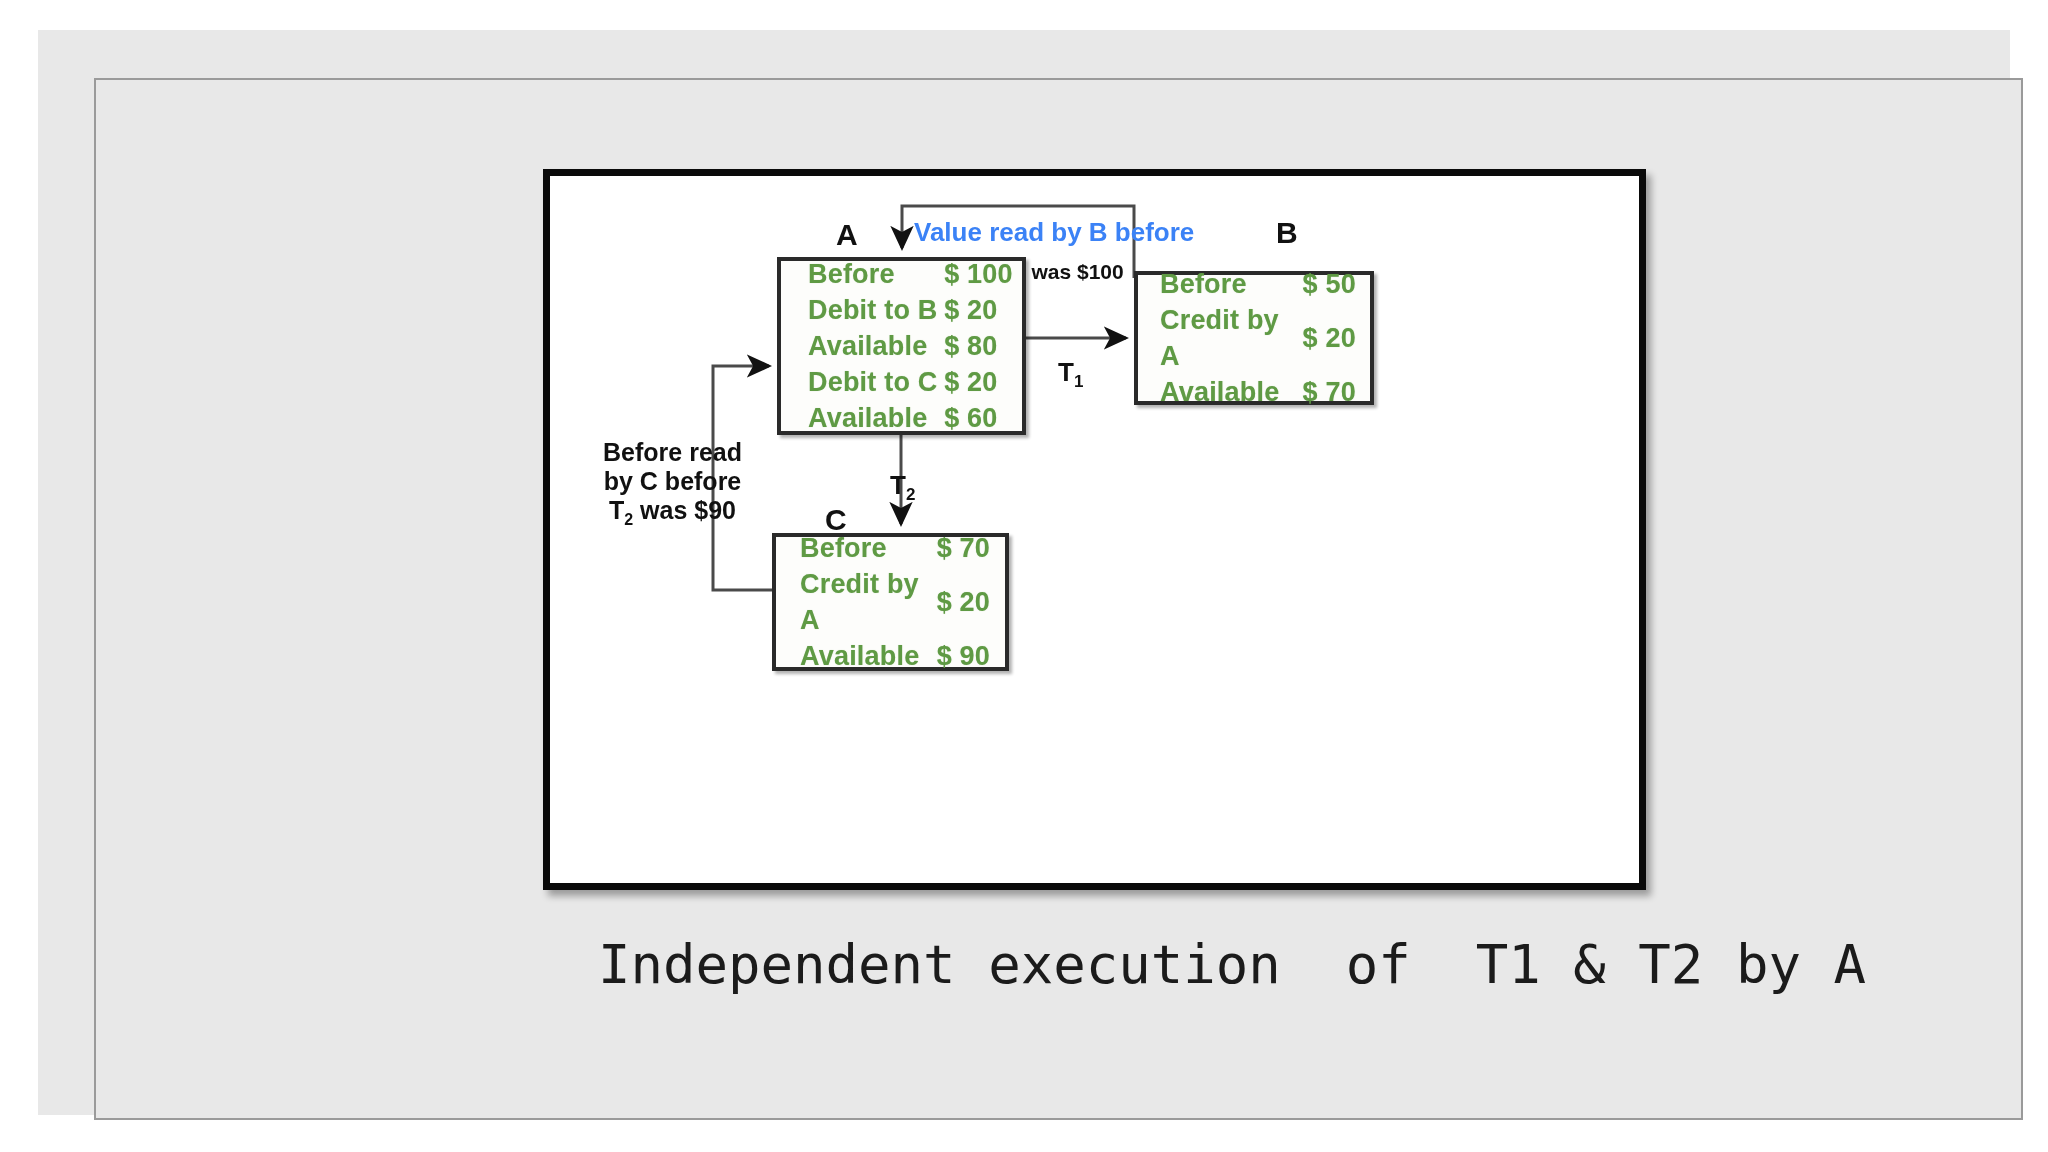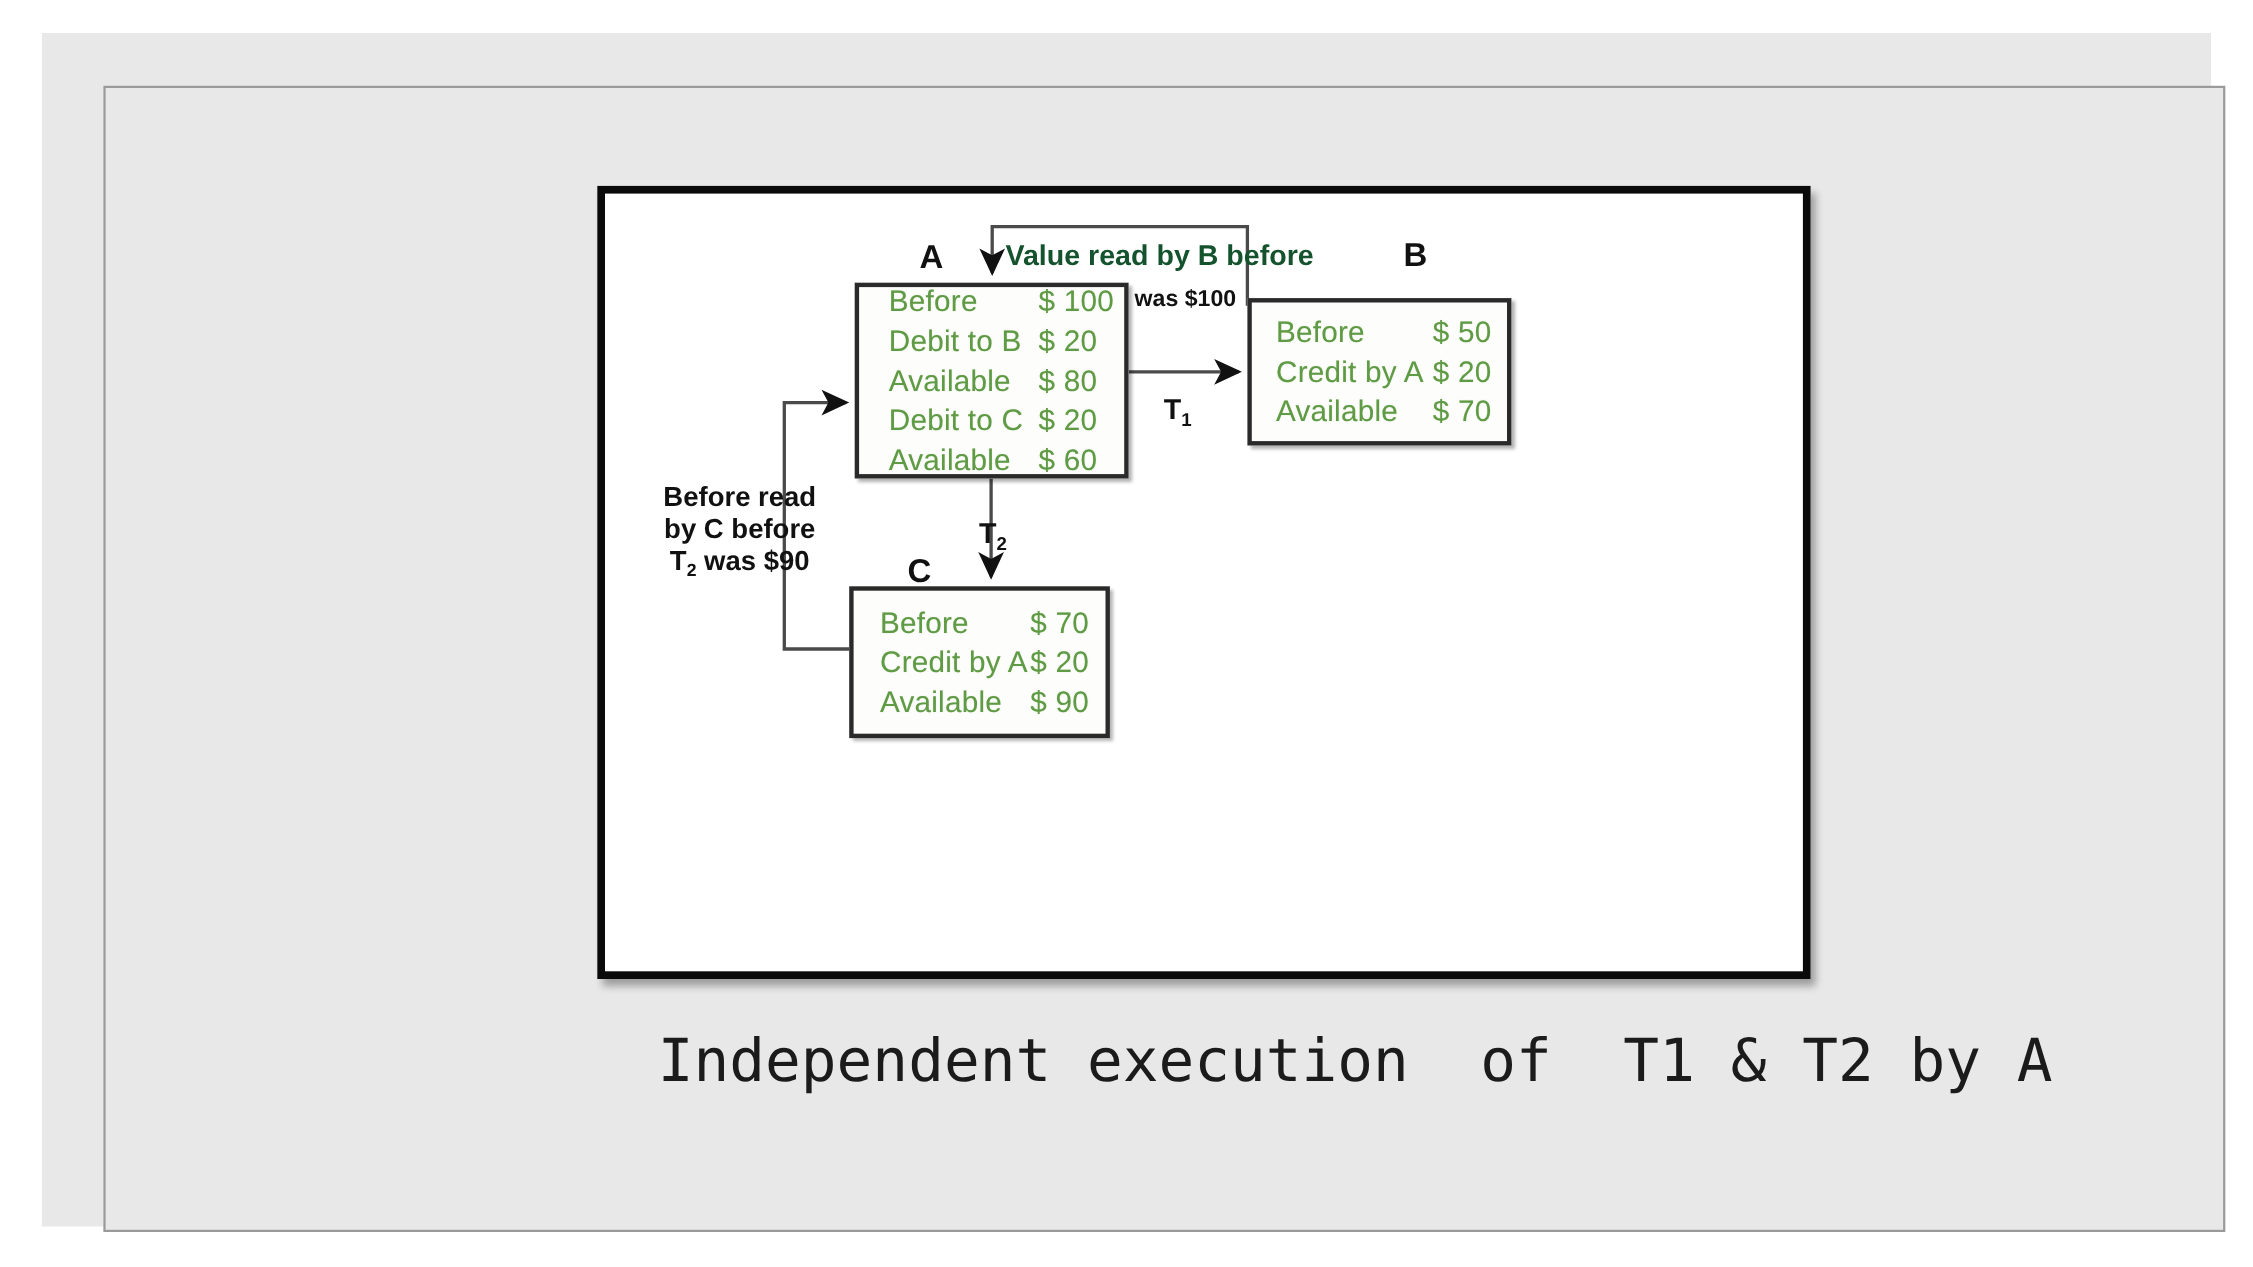--- a/index.html
+++ b/index.html
@@ -74,23 +74,23 @@
   }
   .acct-rows {
     position: absolute;
     left: 0; top: 0; right: 0; bottom: 0;
     display: flex;
     flex-direction: column;
     justify-content: center;
   }
   .acct-row {
     display: flex;
-    align-items: flex-start;
+    align-items: center;
     color: #5f9a44;
-    font-weight: normal;
+    font-weight: bold;
     font-size: 27px;
     line-height: 36px;
     letter-spacing: 0.2px;
     text-shadow: 0 0 1px rgba(95,154,68,0.35);
   }
   .acct-row .lbl {
     display: inline-block;
   }
   .acct-row .amt {
     display: inline-block;
@@ -144,21 +144,21 @@
   #label-t2 { left: 340px; top: 296px; }
   .edge-label .sub {
     font-size: 17px;
     vertical-align: sub;
   }
 
   #note-b {
     position: absolute;
     left: 364px;
     top: 42px;
-    color: #14532d;
+    color: #3b82f6;
     font-weight: bold;
     font-size: 26px;
     line-height: 28px;
     white-space: nowrap;
   }
   #note-b-line2 {
     position: absolute;
     left: 455px;
     top: 85px;
     color: #111111;

